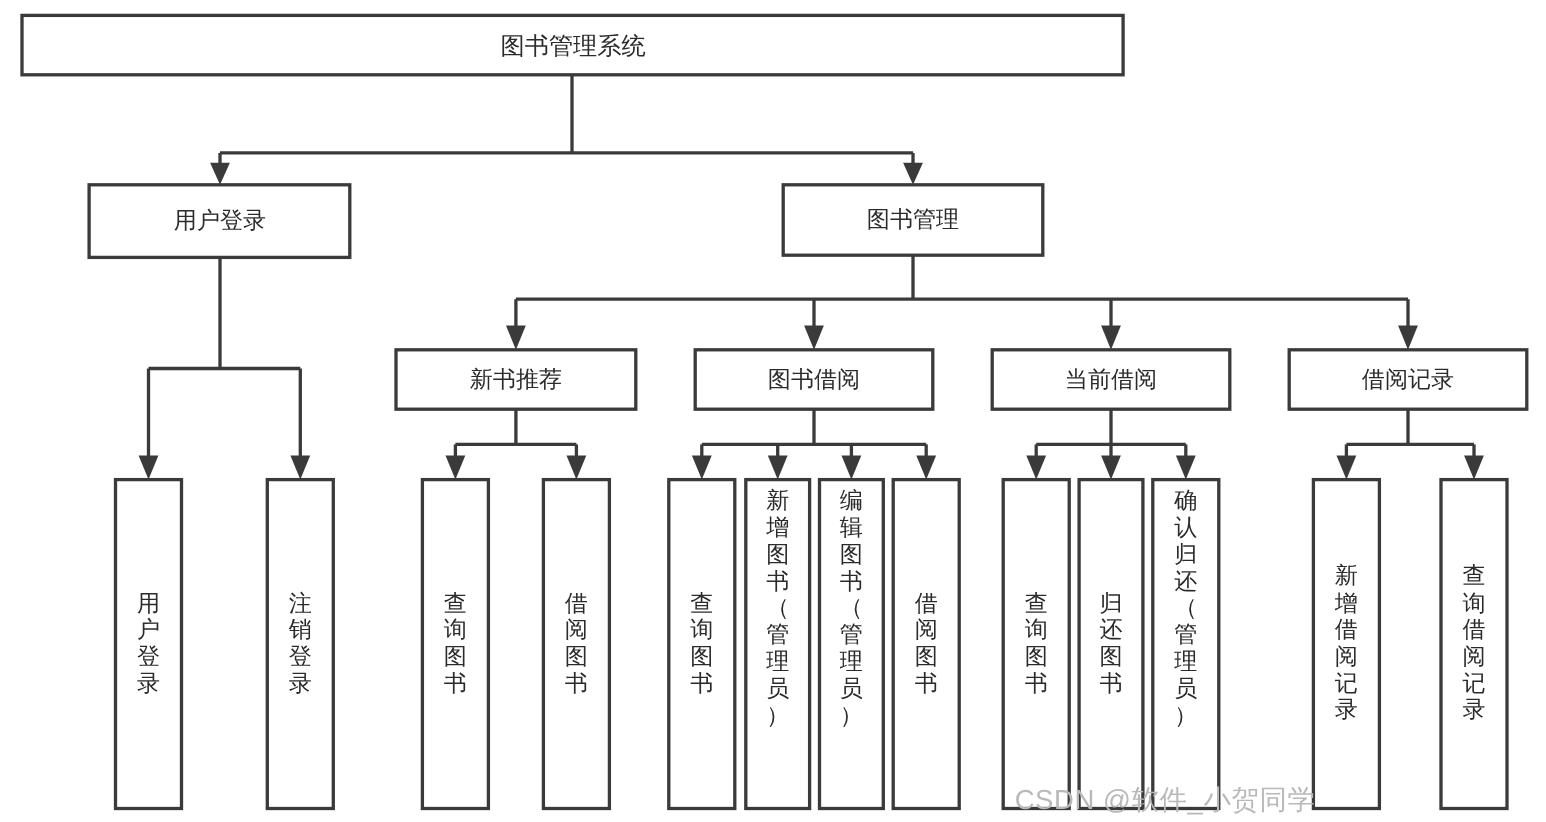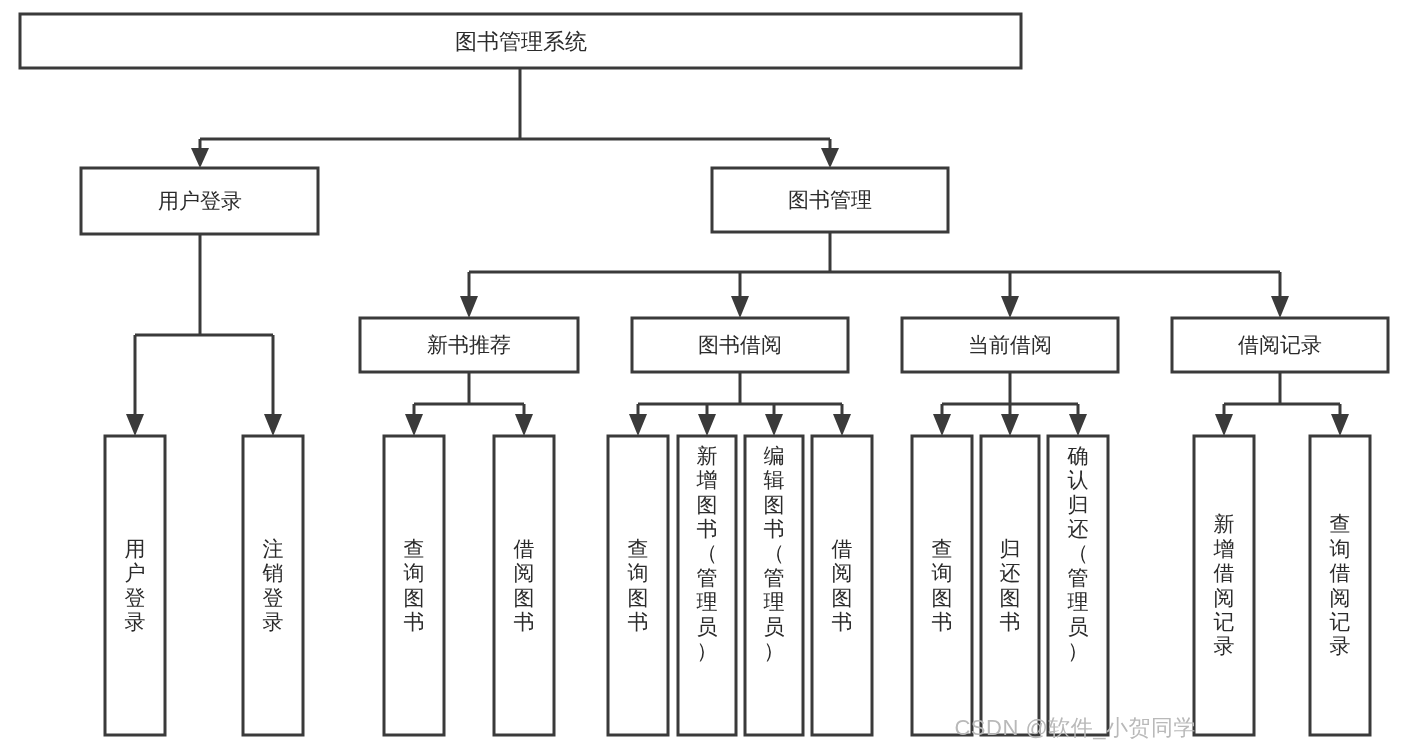--- a/index.html
+++ b/index.html
@@ -74,21 +74,21 @@
   }
   .leaf-label.center-mode {
     justify-content: center;
   }
   .watermark {
     position: absolute;
     right: 8px;
     bottom: 4px;
     color: #b9b9b9;
     font-family: "Liberation Sans", "DejaVu Sans", sans-serif;
-    font-size: 22px;
+    font-size: 25px;
     letter-spacing: 0.5px;
     pointer-events: none;
     user-select: none;
   }
 </style>
 </head>
 <body>
 
 <div id="diagram-root">
 

